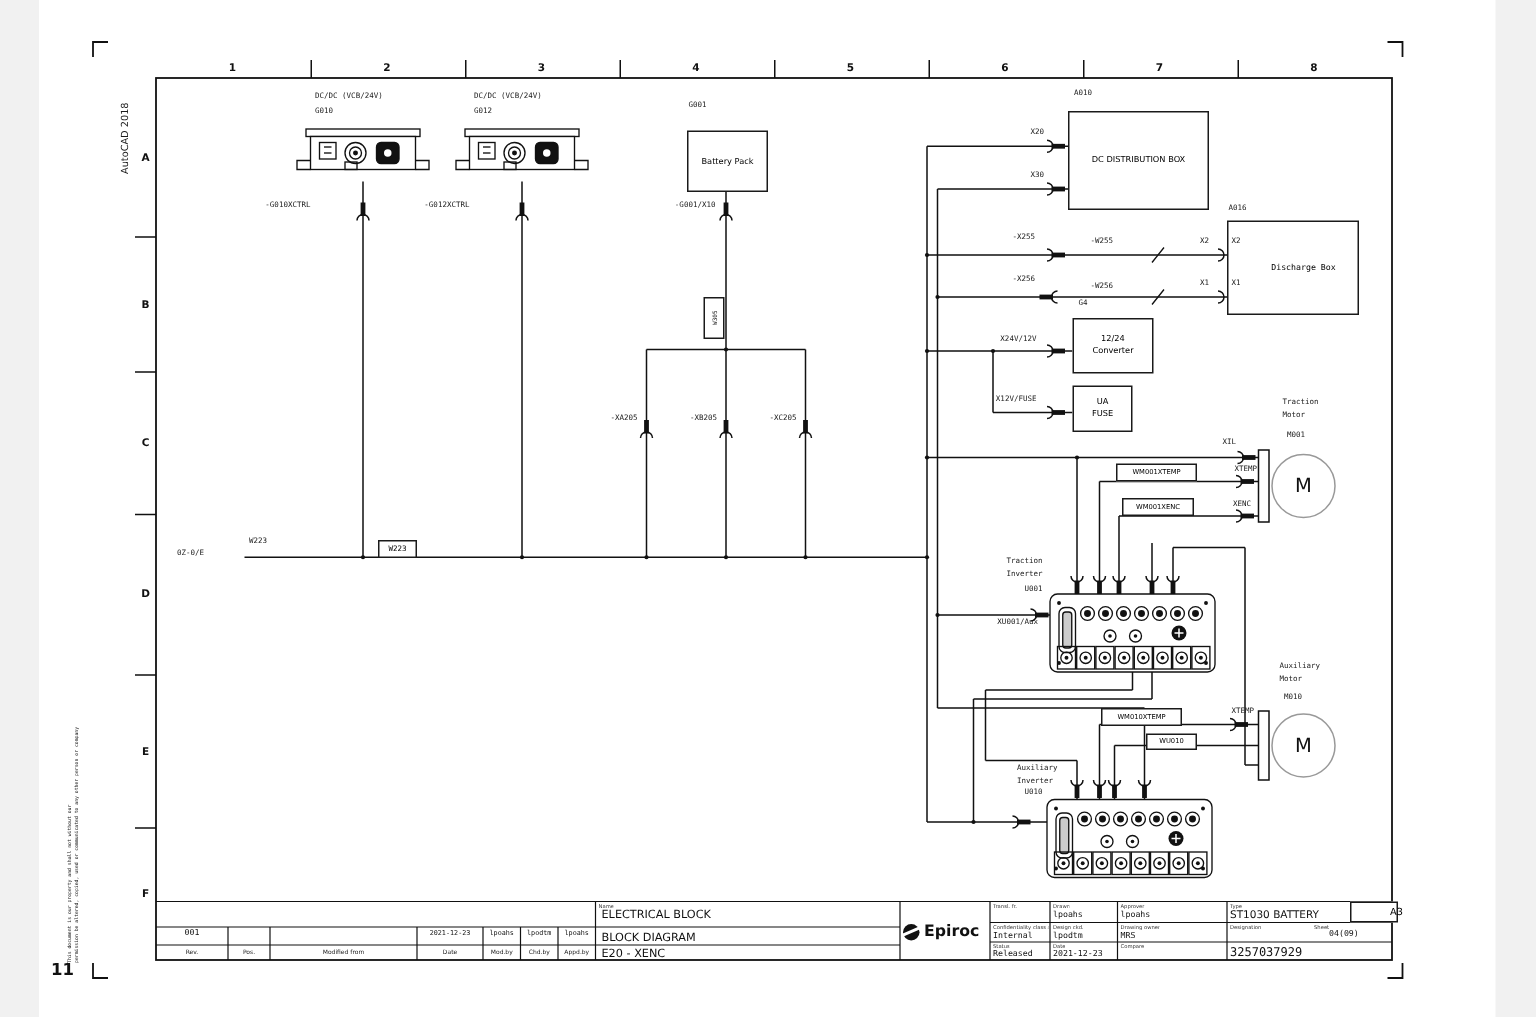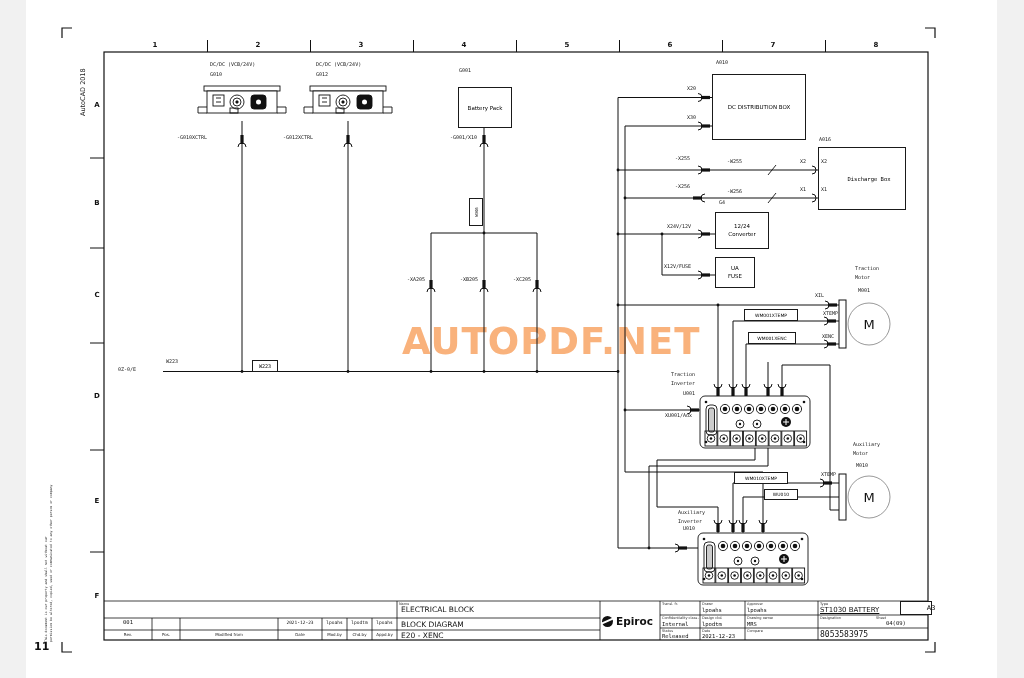--- a/index.html
+++ b/index.html
@@ -28,21 +28,20 @@
   .wm305 span{writing-mode:vertical-rl;transform:rotate(180deg);font:4px "DejaVu Sans Mono",monospace;color:#111;}
 </style>
 </head>
 <body>
 
 <div class="page">
 
   <div class="strip" style="left:0;width:26px;"></div>
   <div class="strip" style="left:997px;width:27px;"></div>
 
-  <div class="watermark">AUTOPDF.NET</div>
 
   <svg class="lines" width="1024" height="678">
     <defs>
       <g id="cv">
         <rect x="-1.6" y="-11" width="3.2" height="9" fill="#111"></rect>
         <path d="M-4,1 A4,4 0 0 1 4,1" fill="none" stroke="#111" stroke-width="1"></path>
       </g>
       <g id="dcdc" stroke="#111" fill="none" stroke-width="0.9">
         <rect x="0" y="0" width="76" height="5" fill="#fff"></rect>
         <rect x="3" y="5" width="70" height="22" fill="#fff"></rect>
@@ -340,20 +339,20 @@
   <div class="tval" style="left:702px;top:620.5px;">lpodtm</div>
   <div class="tlab" style="left:747px;top:615.5px;">Drawing owner</div>
   <div class="tval" style="left:747px;top:620.5px;">MRS</div>
   <div class="tlab" style="left:662px;top:628.5px;">Status</div>
   <div class="tval" style="left:662px;top:633px;">Released</div>
   <div class="tlab" style="left:702px;top:628.5px;">Date</div>
   <div class="tval" style="left:702px;top:633px;">2021-12-23</div>
   <div class="tlab" style="left:747px;top:628.5px;">Compare</div>
 
   <div class="tlab" style="left:820px;top:602px;">Type</div>
-  <div style="position:absolute;left:820px;top:606px;font:7px 'DejaVu Sans',sans-serif;color:#111;text-decoration:underline;">ST1030 BATTERY</div>
+  <div style="position:absolute;left:820px;top:606px;font:7px 'DejaVu Sans',sans-serif;color:#111;">ST1030 BATTERY</div>
   <div class="bx cc" style="left:900px;top:601px;width:28px;height:14px;font:6.5px 'DejaVu Sans',sans-serif;padding-left:30px;">A3</div>
   <div class="tlab" style="left:820px;top:616px;">Designation</div>
   <div class="tlab" style="left:876px;top:616px;">Sheet</div>
   <div class="tval" style="left:886px;top:620px;">04(09)</div>
-  <div style="position:absolute;left:820px;top:629.5px;font:8px 'DejaVu Sans Mono',monospace;color:#111;">8053583975</div>
+  <div style="position:absolute;left:820px;top:629.5px;font:8px 'DejaVu Sans Mono',monospace;color:#111;">3257037929</div>
 
 </div>
 
 </body></html>

